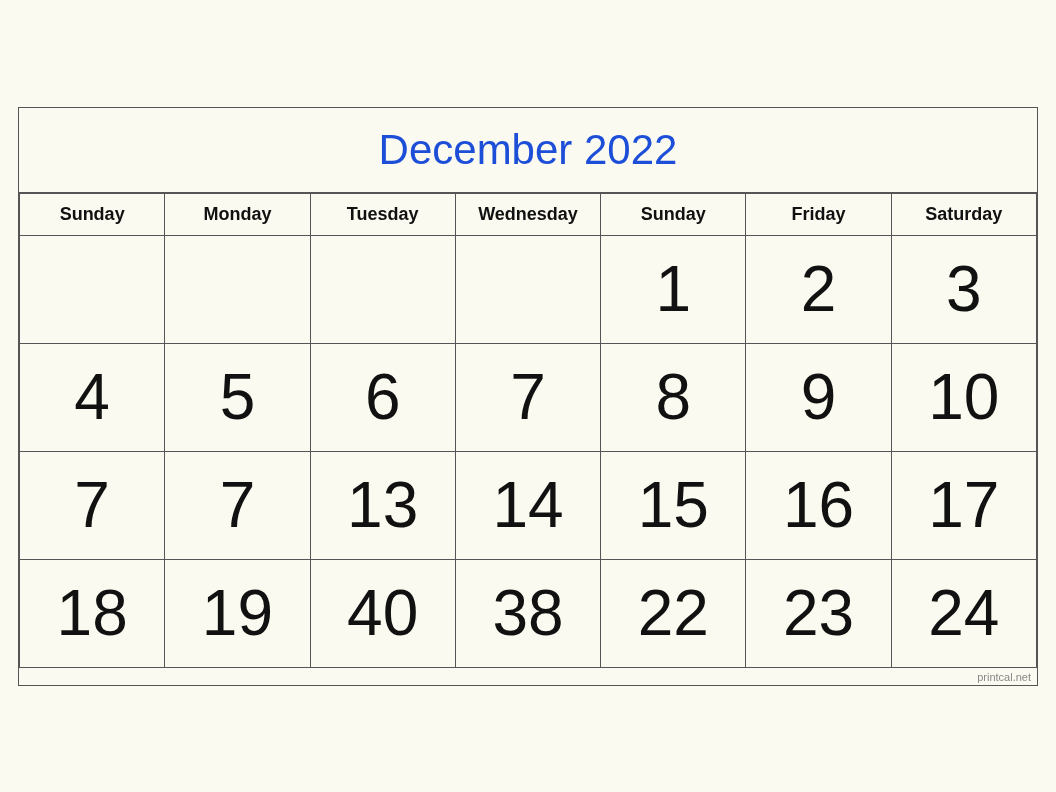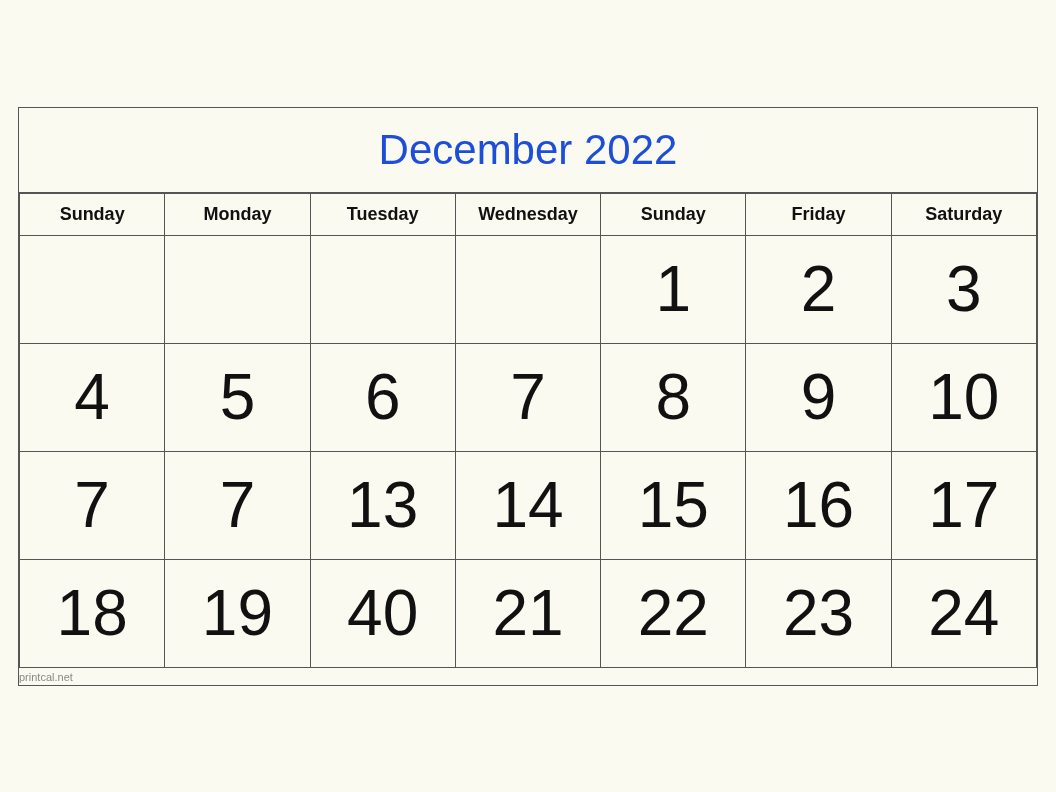--- a/index.html
+++ b/index.html
@@ -58,20 +58,21 @@
       font-weight: 400;
       color: #111;
       background-color: #fafaf0;
     }
 
     .calendar-grid td.empty {
       background-color: #fafaf0;
     }
 
     .watermark {
+      text-align: right;
       font-size: 11px;
       color: #888;
       padding: 3px 6px 2px 0;
     }
   </style>
 </head>
 <body>
 
 <div class="calendar-container">
   <div class="calendar-title">December 2022</div>
@@ -112,21 +113,21 @@
           <td>13</td>
           <td>14</td>
           <td>15</td>
           <td>16</td>
           <td>17</td>
         </tr>
         <tr>
           <td>18</td>
           <td>19</td>
           <td>40</td>
-          <td>21</td>
+          <td>38</td>
           <td>22</td>
           <td>23</td>
           <td>24</td>
         </tr>
       </tbody>
   </table>
   <div class="watermark">printcal.net</div>
 </div>
 
 </body></html>

